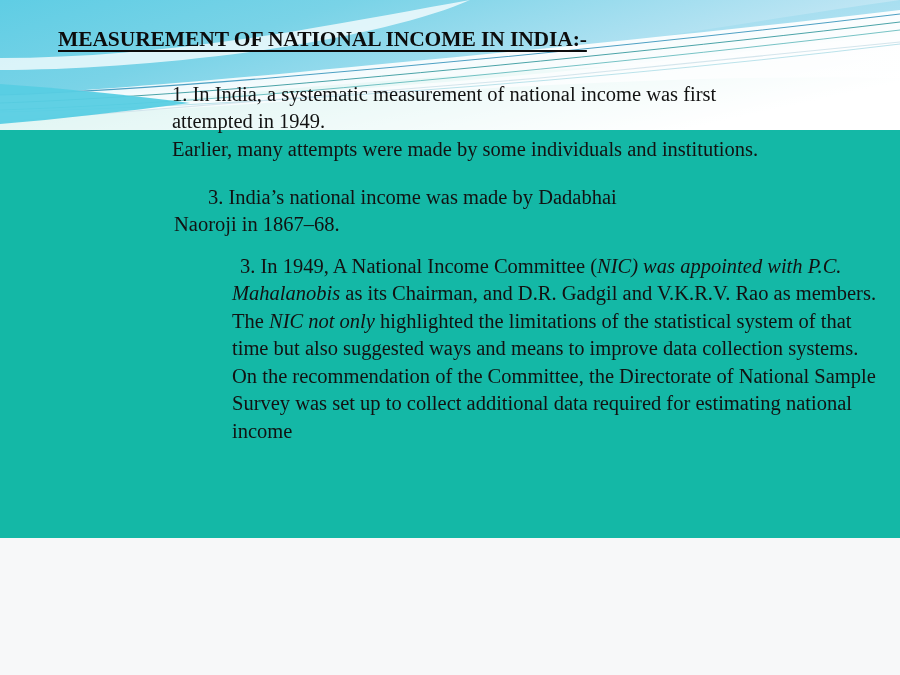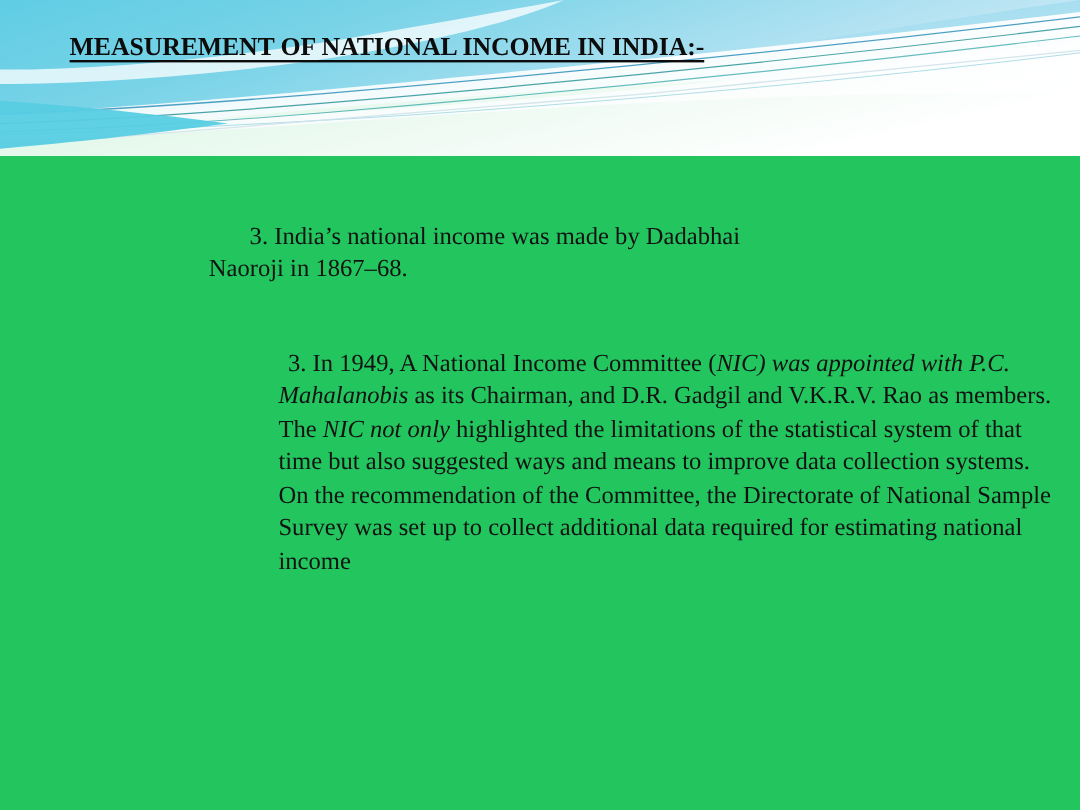--- a/index.html
+++ b/index.html
@@ -10,22 +10,22 @@
     width: 900px;
     height: 675px;
     overflow: hidden;
     background: #f7f8f9;
     font-family: "Liberation Serif", "DejaVu Serif", serif;
   }
 
   #slide {
     position: relative;
     width: 900px;
-    height: 675px;
-    background: #22c55e;
+    height: 538px;
+    background: #14b8a6;
     overflow: hidden;
   }
 
   
   #header-decoration {
     position: absolute;
     top: 0;
     left: 0;
     width: 900px;
     height: 130px;
@@ -69,21 +69,20 @@
     left: 174px;
     top: 184px;
     width: 700px;
     text-indent: 34px;
   }
   #para-3 {
     left: 232px;
     top: 253px;
     width: 648px;
     text-indent: 8px;
-    margin-top: 37px;
   }
 
   .line-break-block {
     display: block;
   }
 
   em.it {
     font-style: italic;
   }
 </style>
@@ -154,20 +153,25 @@
       <path d="M900,44 C720,66 520,84 340,96 C210,104 90,110 0,112" fill="none" stroke="#7ec9d8" stroke-width="0.8" opacity="0.65"></path>
 
       <path d="M0,122 C140,112 340,96 540,78 C700,63 820,50 900,42" fill="none" stroke="#cfe2ea" stroke-width="1.1" opacity="0.9"></path>
 
       <path d="M0,84 C60,88 130,95 190,103 C120,112 60,119 0,124 Z" fill="#57cde3" opacity="0.95"></path>
     </svg>
   </div>
 
   <div id="slide-title">MEASUREMENT OF NATIONAL INCOME IN INDIA:-</div>
 
+  <div class="body-block" id="para-1">
+    <span class="line-break-block">1. In India, a systematic measurement of national income was first</span>
+    <span class="line-break-block">attempted in 1949.</span>
+    <span class="line-break-block">Earlier, many attempts were made by some individuals and institutions.</span>
+  </div>
 
   <div class="body-block" id="para-2">
     <span>3. India’s national income was made by Dadabhai</span><br>
     <span>Naoroji in 1867–68.</span>
   </div>
 
   <div class="body-block" id="para-3">
     <span>3. In 1949, A National Income Committee (</span><em class="it">NIC) was appointed with P.C. Mahalanobis</em><span> as its Chairman, and D.R. Gadgil and V.K.R.V. Rao as members. The </span><em class="it">NIC not only</em><span> highlighted the limitations of the statistical system of that time but also suggested ways and means to improve data collection systems. On the recommendation of the Committee, the Directorate of National Sample Survey was set up to collect additional data required for estimating national income</span>
   </div>
 

